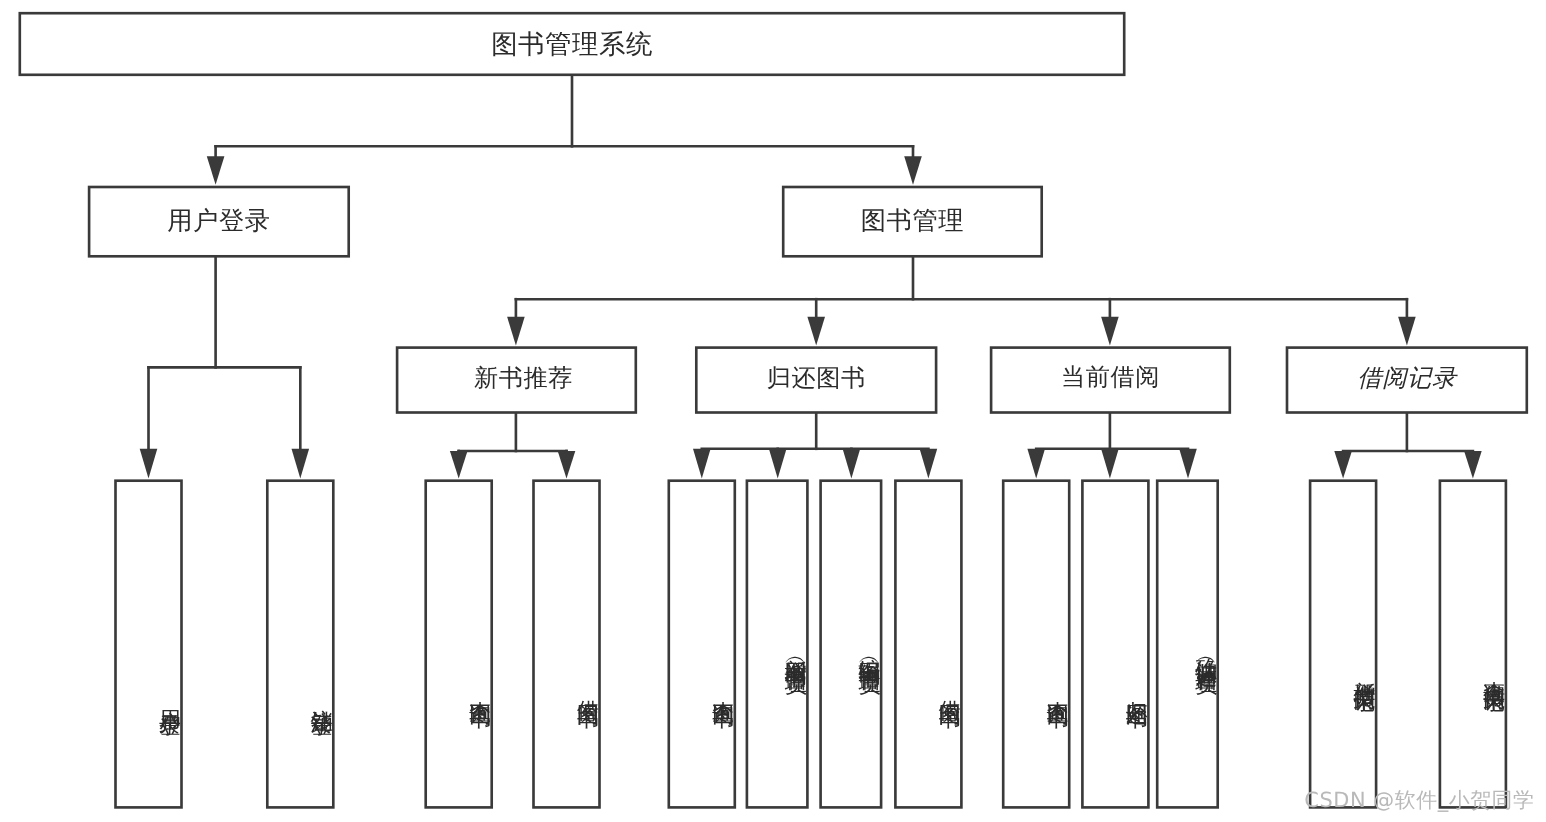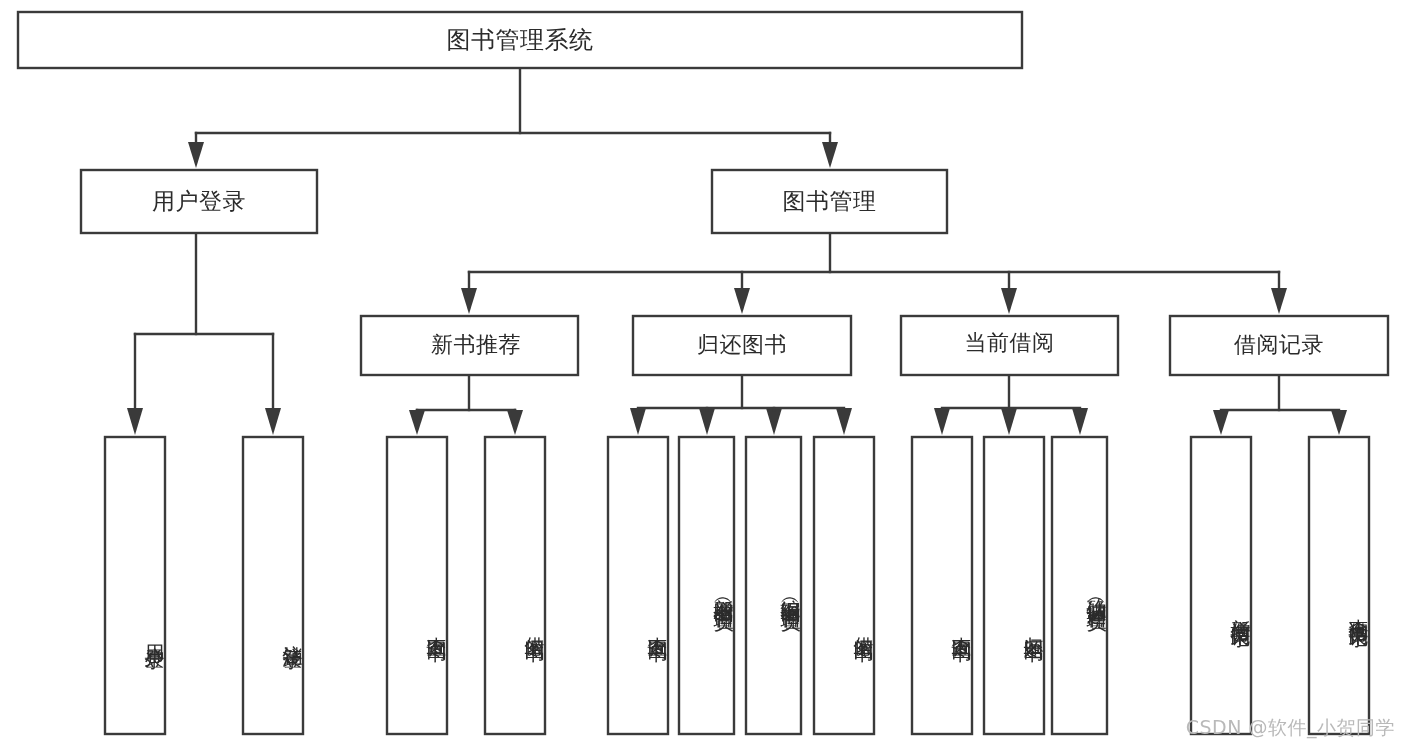--- a/index.html
+++ b/index.html
@@ -166,21 +166,21 @@
   </svg>
 
   <div class="node-label" style="left:18px; top:12px; width:1004px; height:56px; font-size:24px;text-align:center;">图书管理系统</div>
 
   <div class="node-label" style="left:81px; top:170px; width:236px; height:63px; font-size:23px;">用户登录</div>
   <div class="node-label" style="left:712px; top:170px; width:235px; height:63px; font-size:23px;">图书管理</div>
 
   <div class="node-label" style="left:361px; top:316px; width:230px; height:59px; font-size:22px;">新书推荐</div>
   <div class="node-label" style="left:633px; top:316px; width:218px; height:59px; font-size:22px;">归还图书</div>
   <div class="node-label" style="left:901px; top:316px; width:217px; height:59px; font-size:22px;font-family:Liberation Mono, monospace;">当前借阅</div>
-  <div class="node-label" style="left:1170px; top:316px; width:218px; height:59px; font-size:22px;">借阅记录</div>
+  <div class="node-label" style="left:1170px; top:316px; width:218px; height:59px; font-size:22px;font-style:italic;">借阅记录</div>
 
   <div class="node-label vertical" style="left:105px; top:525px; width:60px; height:209px;">用户登录</div>
   <div class="node-label vertical" style="left:243px; top:525px; width:60px; height:209px;">注销登录</div>
   <div class="node-label vertical" style="left:387px; top:510px; width:60px; height:224px;">查询图书</div>
   <div class="node-label vertical" style="left:485px; top:510px; width:60px; height:224px;">借阅图书</div>
   <div class="node-label vertical" style="left:608px; top:510px; width:60px; height:224px;">查询图书</div>
   <div class="node-label vertical" style="left:679px; top:443px; width:55px; height:291px;">新增图书（管理员）</div>
   <div class="node-label vertical" style="left:746px; top:443px; width:55px; height:291px;">编辑图书（管理员）</div>
   <div class="node-label vertical" style="left:814px; top:510px; width:60px; height:224px;">借阅图书</div>
   <div class="node-label vertical" style="left:912px; top:510px; width:60px; height:224px;">查询图书</div>

